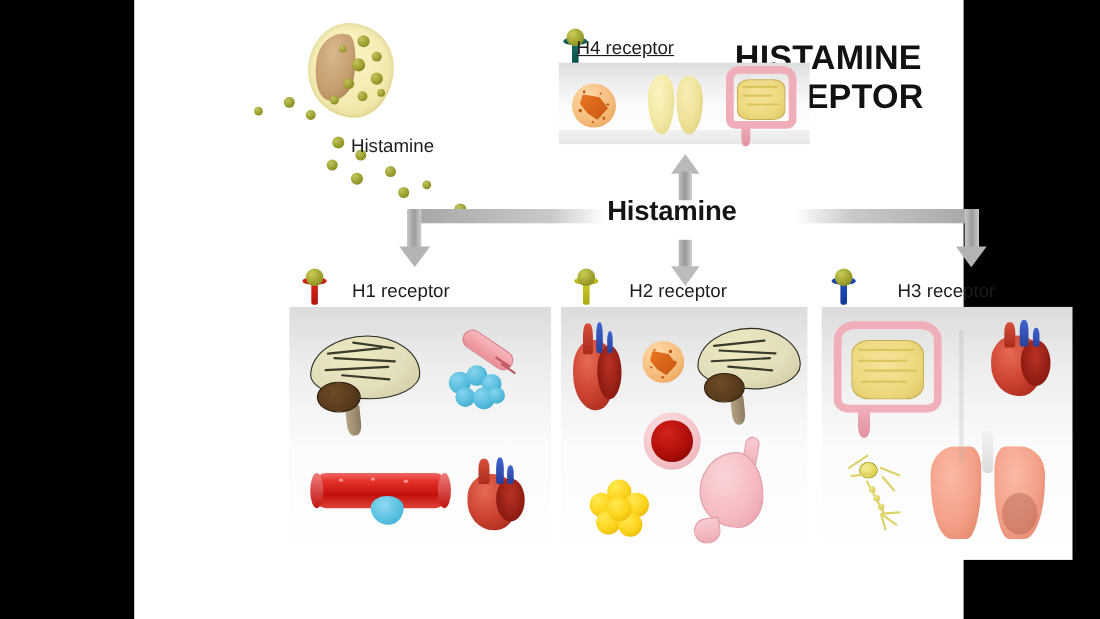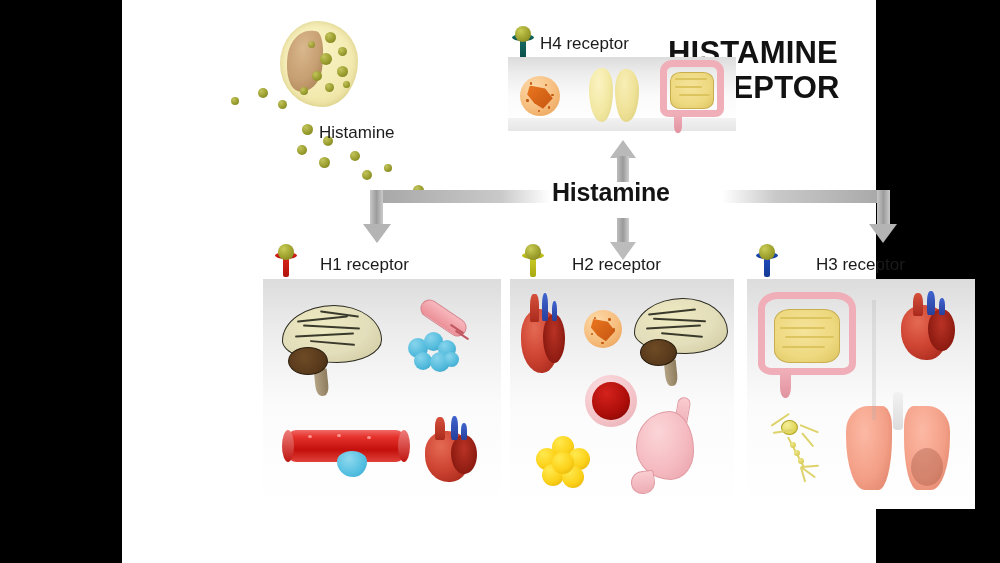--- a/index.html
+++ b/index.html
@@ -52,21 +52,21 @@
     line-height: 1.25;
     white-space: normal;
   }
   #lbl-histamine-small { left: 197px; top: 123px; font-size: 17px; }
   #lbl-histamine-big {
     left: 430px; top: 178px;
     font-size: 25px; font-weight: bold;
     color: #141414;
     letter-spacing: -0.2px;
   }
-  #lbl-h4 { left: 418px; top: 34px; }
+  #lbl-h4 { left: 402px; top: 34px; text-decoration: underline; }
   #lbl-h1 { left: 198px; top: 255px; }
   #lbl-h2 { left: 450px; top: 255px; }
   #lbl-h3 { left: 694px; top: 255px; }
 
   
   .pin { position: absolute; width: 26px; height: 34px; }
   .pin .stem {
     position: absolute; left: 10px; top: 9px;
     width: 6px; height: 24px; border-radius: 2px;
   }

